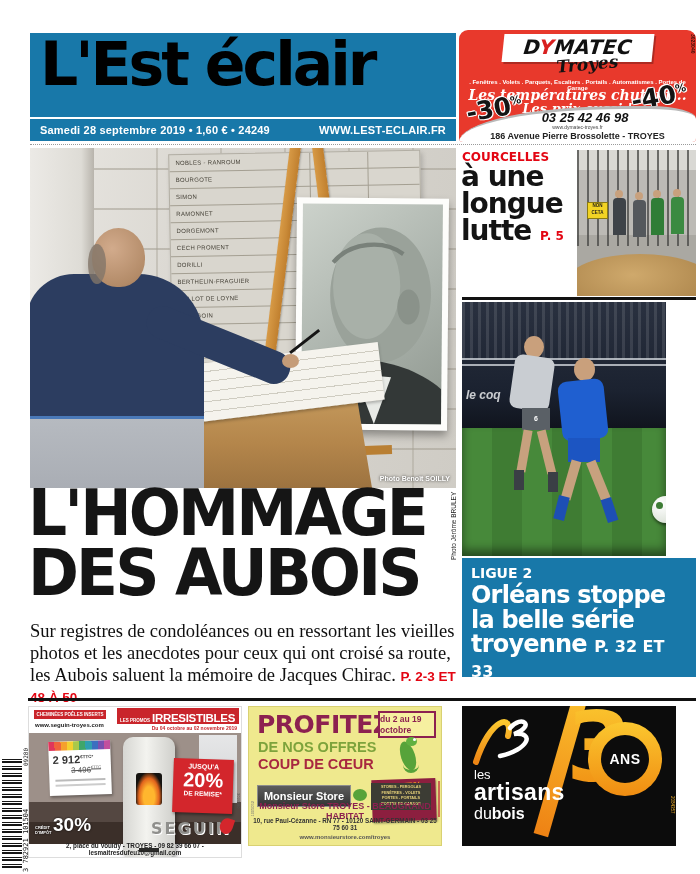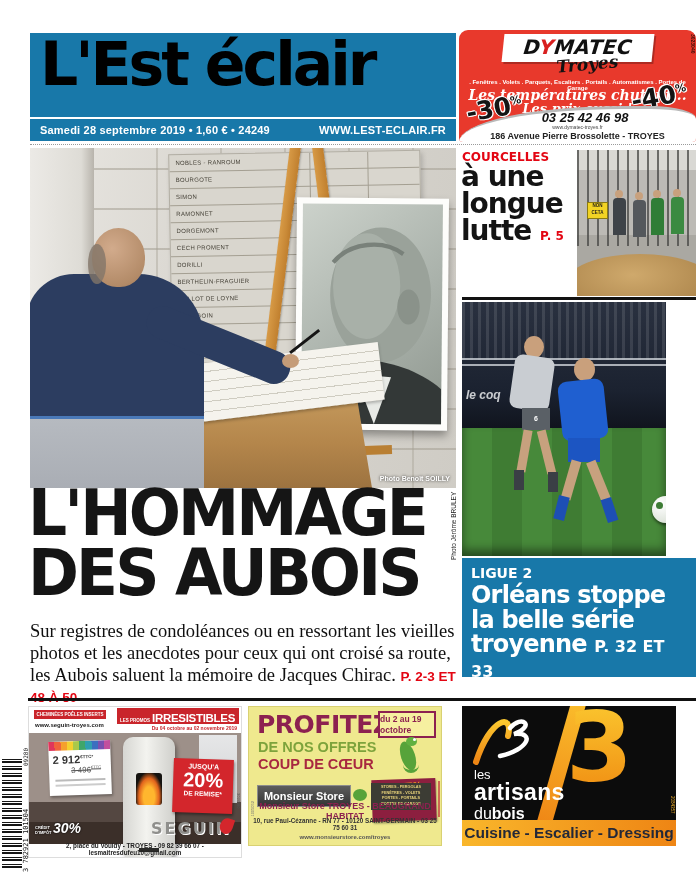--- a/index.html
+++ b/index.html
@@ -196,21 +196,21 @@
   .seg-slot { position:absolute; left:16px; bottom:5px; width:20px; height:4px; background:#2a2a28; }
   .seg-badge { position:absolute; right:8px; top:26px; width:60px; height:54px; background:#d3262c;
       transform:rotate(2deg); color:#fff; text-align:center; box-shadow:1px 2px 3px rgba(0,0,0,.4);
       padding-top:4px; }
   .seg-badge .l1 { font-size:7px; font-weight:bold; }
   .seg-badge .l2 { font-size:20px; font-weight:bold; line-height:1; }
   .seg-badge .l3 { font-size:6.5px; font-weight:bold; }
   .seg-credit { position:absolute; left:6px; bottom:8px; color:#fff; display:flex; align-items:flex-end;
       text-shadow:0 0 2px #000; }
   .seg-credit .lab { font-size:4px; font-weight:bold; width:18px; line-height:1.2; }
-  .seg-credit .val { font-size:14px; font-weight:bold;font-style:italic; }
+  .seg-credit .val { font-size:19px; font-weight:bold; }
   .seg-brand { position:absolute; right:10px; bottom:6px; font-family:"DejaVu Sans",sans-serif;
       font-weight:bold; font-size:16px; letter-spacing:2px; color:#8f8f8c;
       text-shadow:1px 1px 0 #fff; }
   .seg-flame { position:absolute; right:-2px; bottom:4px; width:13px; height:16px; background:#d3262c;
       border-radius:60% 0 55% 55%; transform:rotate(18deg); }
   .seg-addr { position:absolute; left:0; right:0; bottom:1px; text-align:center; font-size:6.3px;
       font-weight:bold; color:#222; }
   .seg-ref { position:absolute; right:0; top:86px; writing-mode:vertical-rl; font-size:4px; color:#555; }
 
   
@@ -515,26 +515,28 @@
         <linearGradient id="og" x1="0" y1="0" x2="0" y2="1">
           <stop offset="0" stop-color="#fbc72f"></stop>
             <stop offset="1" stop-color="#ee8514"></stop>
         </linearGradient>
       </defs>
       <path d="M6,52 C20,8 44,2 38,26" stroke="url(#og)" stroke-width="6" fill="none" stroke-linecap="round"></path>
       <path d="M30,46 C58,40 66,22 44,24 C66,16 52,4 40,18" stroke="#fff" stroke-width="4.5" fill="none" stroke-linecap="round"></path>
     </svg>
     <div class="ab-slash"></div>
     <div class="ab-3">3</div>
+    <div class="ab-ring">
+      <div class="ab-ring-in">ANS</div>
+    </div>
     <div class="ab-text">
       <div class="ab-t1">les</div>
       <div class="ab-t2">artisans</div>
       <div class="ab-t3"><span>du</span><b>bois</b></div>
     </div>
-    <div class="ab-strip">Cuisine - Escalier - Dressing</div>
     <div class="ab-ref">2084357</div>
   </div>
 
   <div class="abs barcode"></div>
   <div class="abs bc-top">09280</div>
   <div class="abs bc-num">3 782921 101504</div>
 
 </div>
 
 </body></html>

